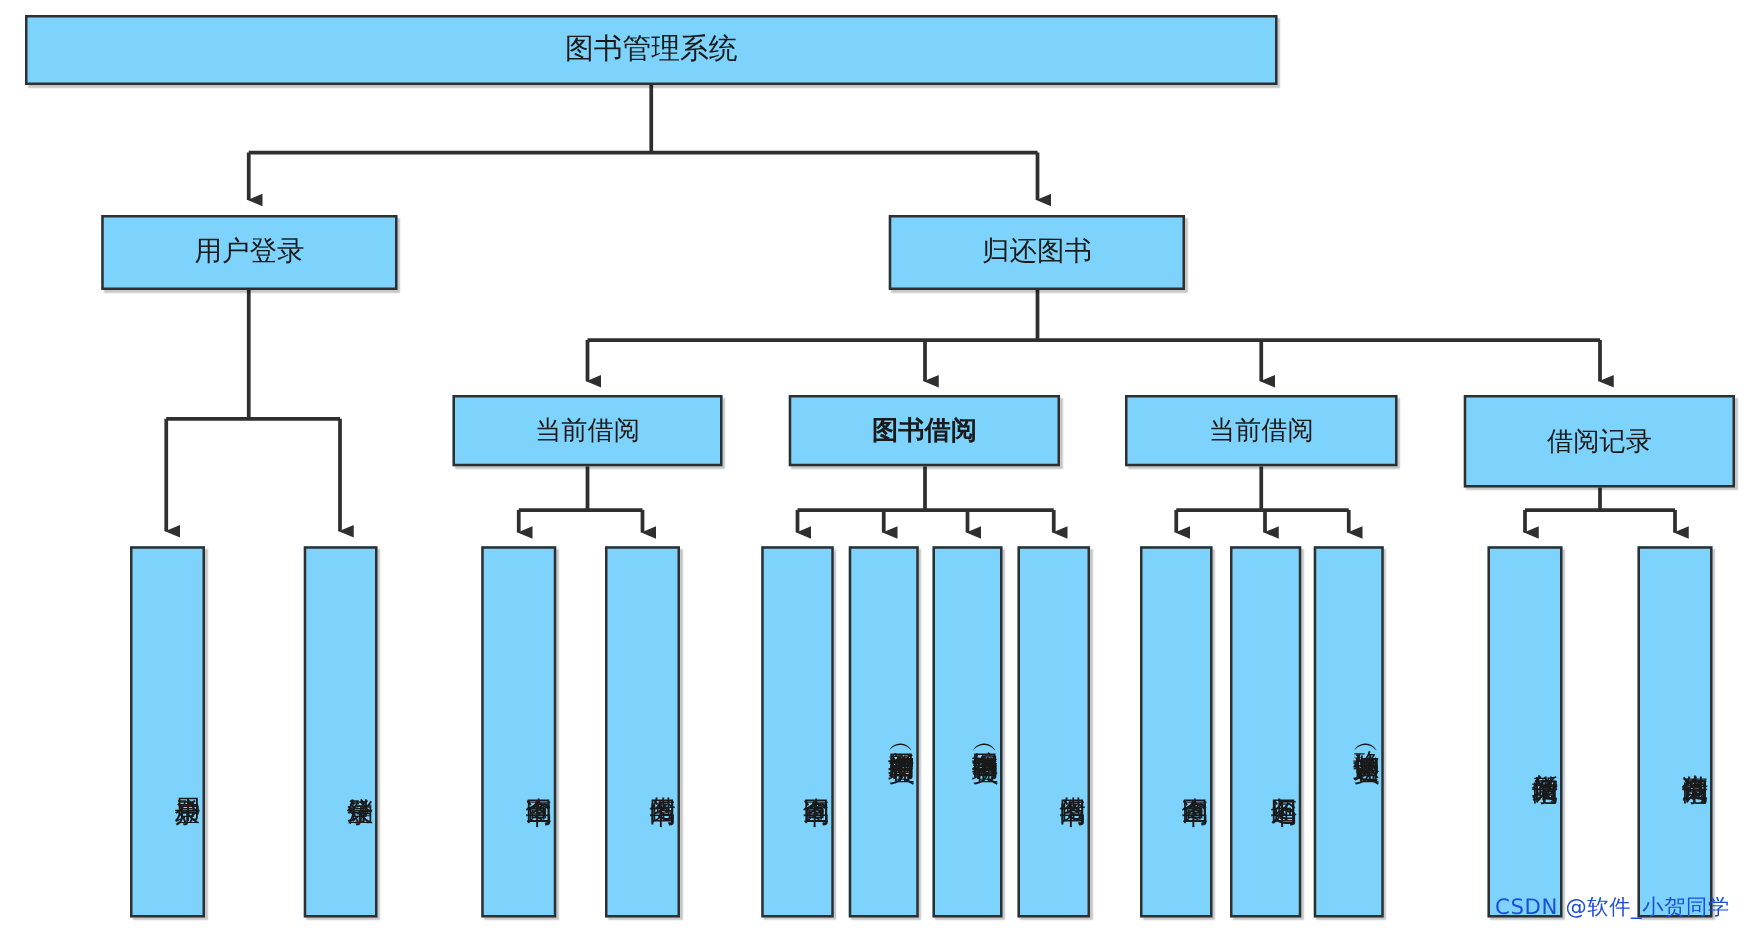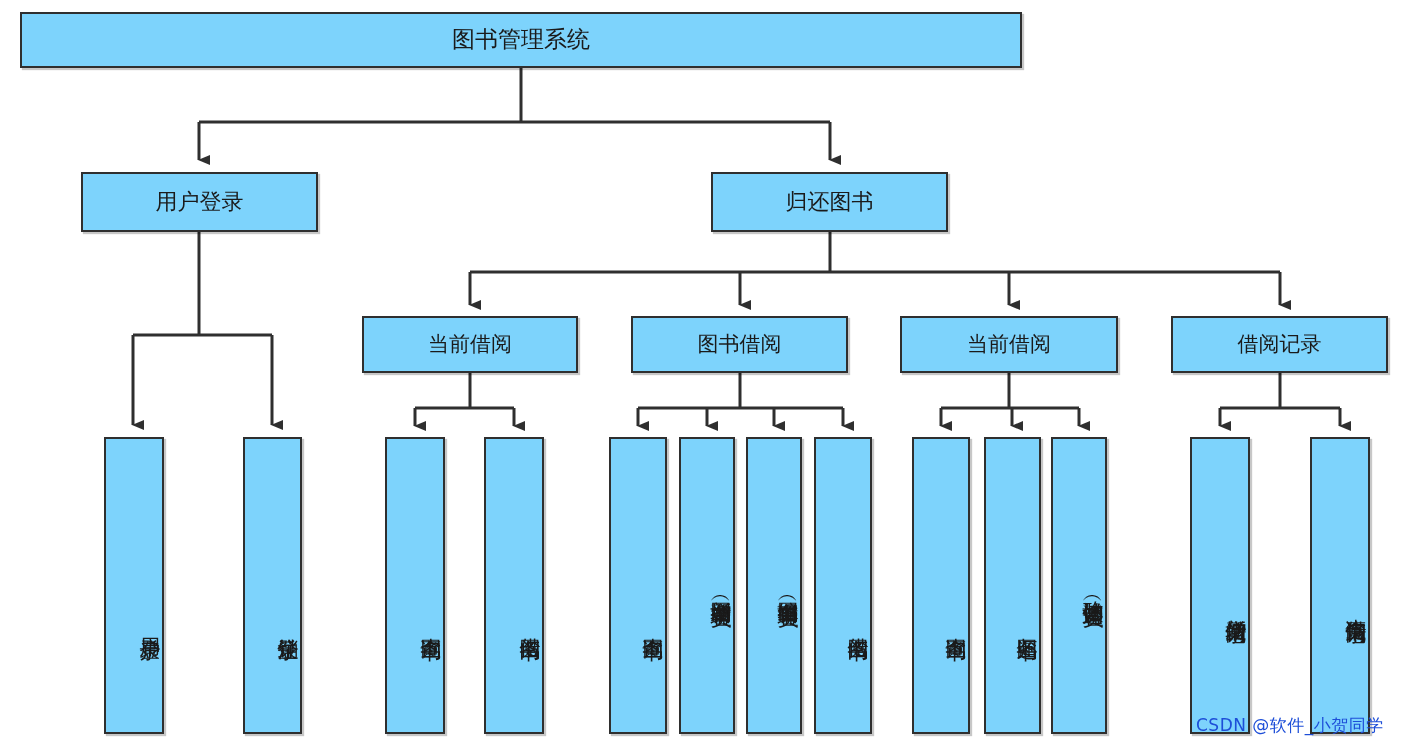--- a/index.html
+++ b/index.html
@@ -123,23 +123,23 @@
       <path d="M1340,408 L1340,426" marker-end="url(#arrowdown)"></path>
     </g>
   </svg>
 
   <div class="node root" style="left:20px; top:12px; width:1002px; height:56px;">图书管理系统</div>
 
   <div class="node lvl2" style="left:81px; top:172px; width:237px; height:60px;">用户登录</div>
   <div class="node lvl2" style="left:711px; top:172px; width:237px; height:60px;">归还图书</div>
 
   <div class="node lvl3" style="left:362px; top:316px; width:216px; height:57px;">当前借阅</div>
-  <div class="node lvl3" style="left:631px; top:316px; width:217px; height:57px;">图书借阅</div>
+  <div class="node lvl3" style="left:631px; top:316px; width:217px; height:57px;font-weight:bold;">图书借阅</div>
   <div class="node lvl3" style="left:900px; top:316px; width:218px; height:57px;">当前借阅</div>
-  <div class="node lvl3" style="left:1171px; top:316px; width:217px; height:57px;">借阅记录</div>
+  <div class="node lvl3" style="left:1171px; top:316px; width:217px; height:74px;">借阅记录</div>
 
   <div class="node leaf" style="left:104px; top:437px; width:60px; height:297px; padding-top:74px;">用户登录</div>
   <div class="node leaf" style="left:243px; top:437px; width:59px; height:297px; padding-top:74px;">注销登录</div>
 
   <div class="node leaf" style="left:385px; top:437px; width:60px; height:297px; padding-top:74px;">查询图书</div>
   <div class="node leaf" style="left:484px; top:437px; width:60px; height:297px; padding-top:74px;">借阅图书</div>
 
   <div class="node leaf" style="left:609px; top:437px; width:58px; height:297px; padding-top:74px;">查询图书</div>
   <div class="node leaf tall" style="left:679px; top:437px; width:56px; height:297px; padding-top:6px;">新增图书（管理员）</div>
   <div class="node leaf tall" style="left:746px; top:437px; width:56px; height:297px; padding-top:6px;">编辑图书（管理员）</div>

